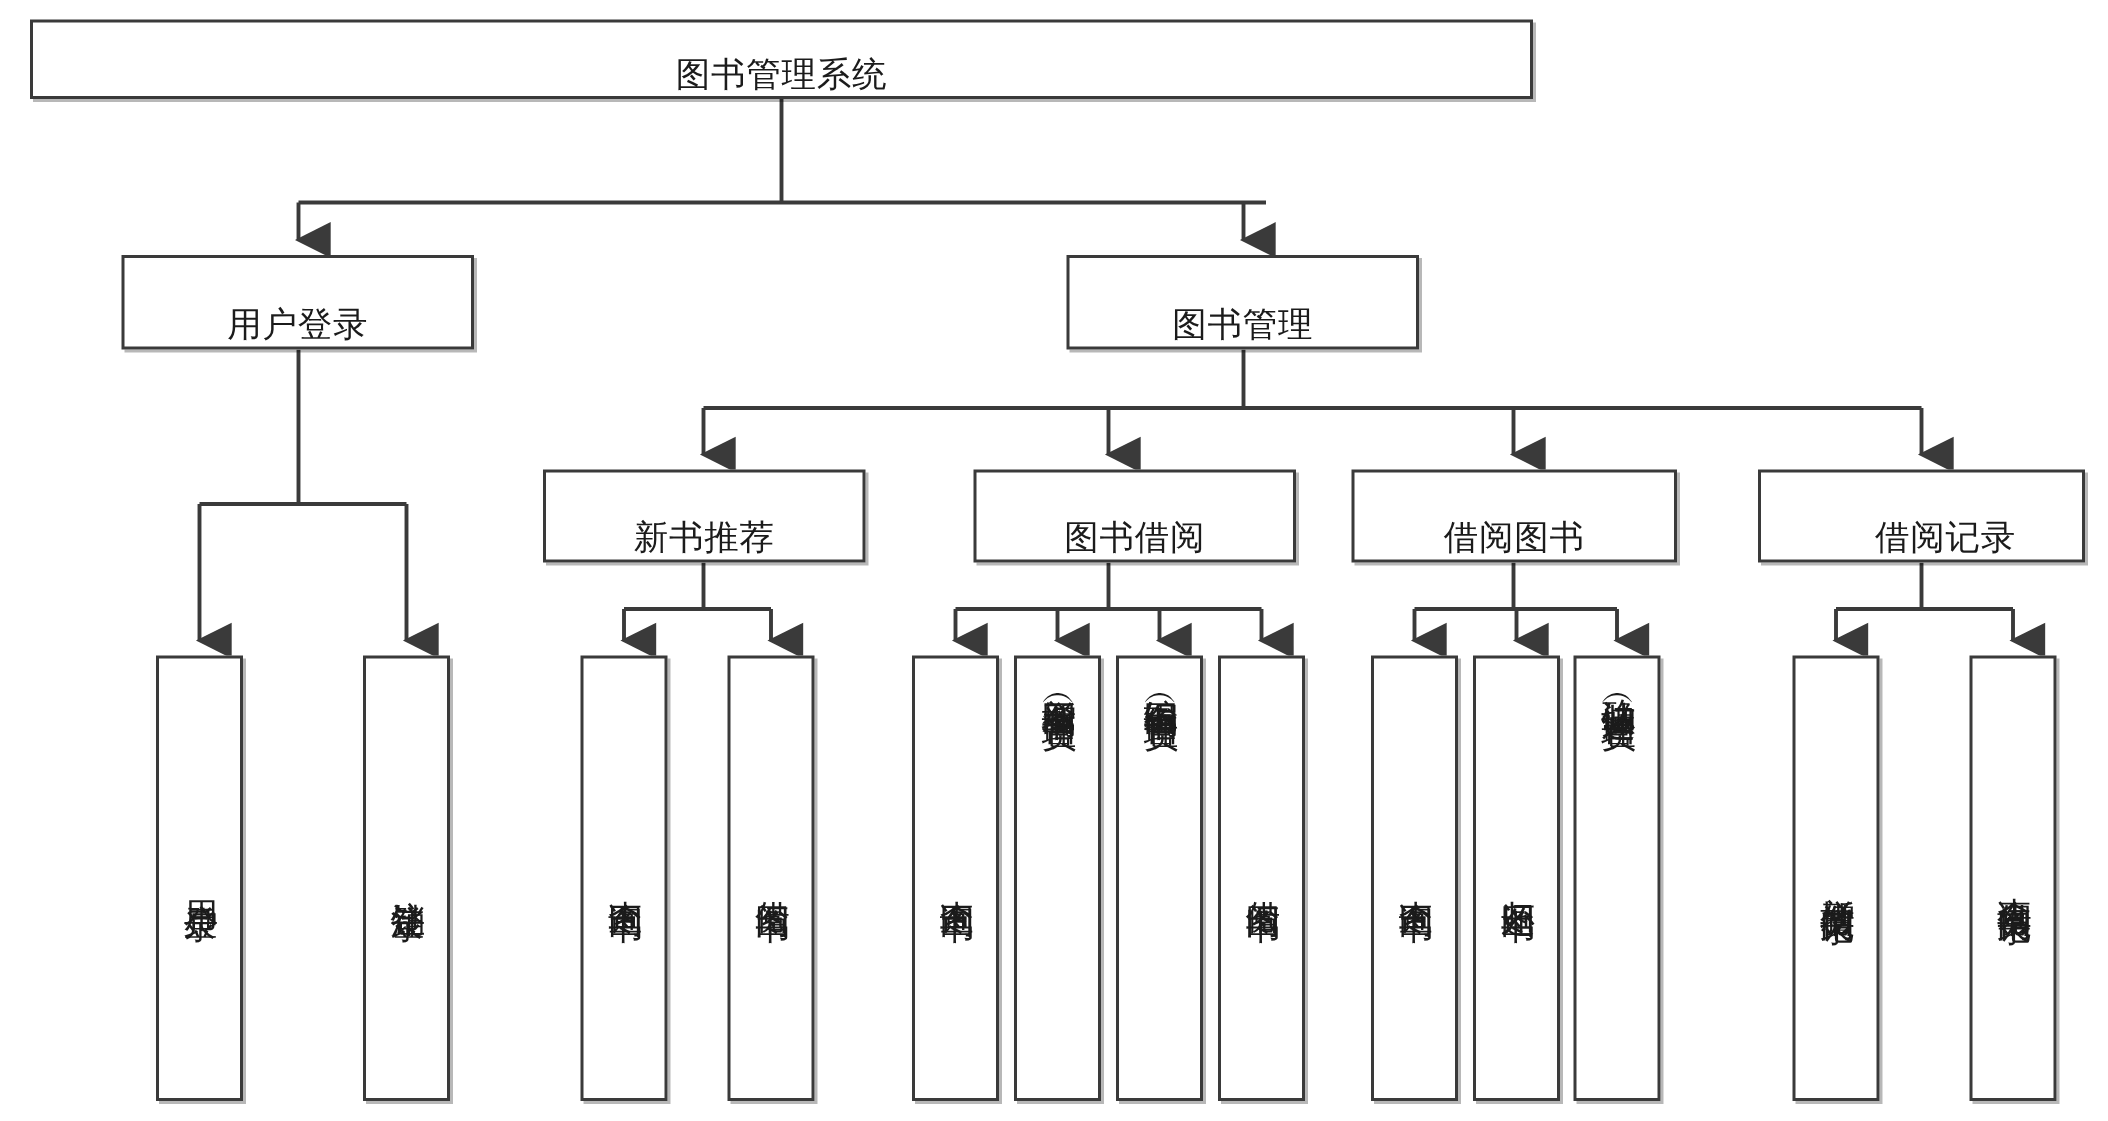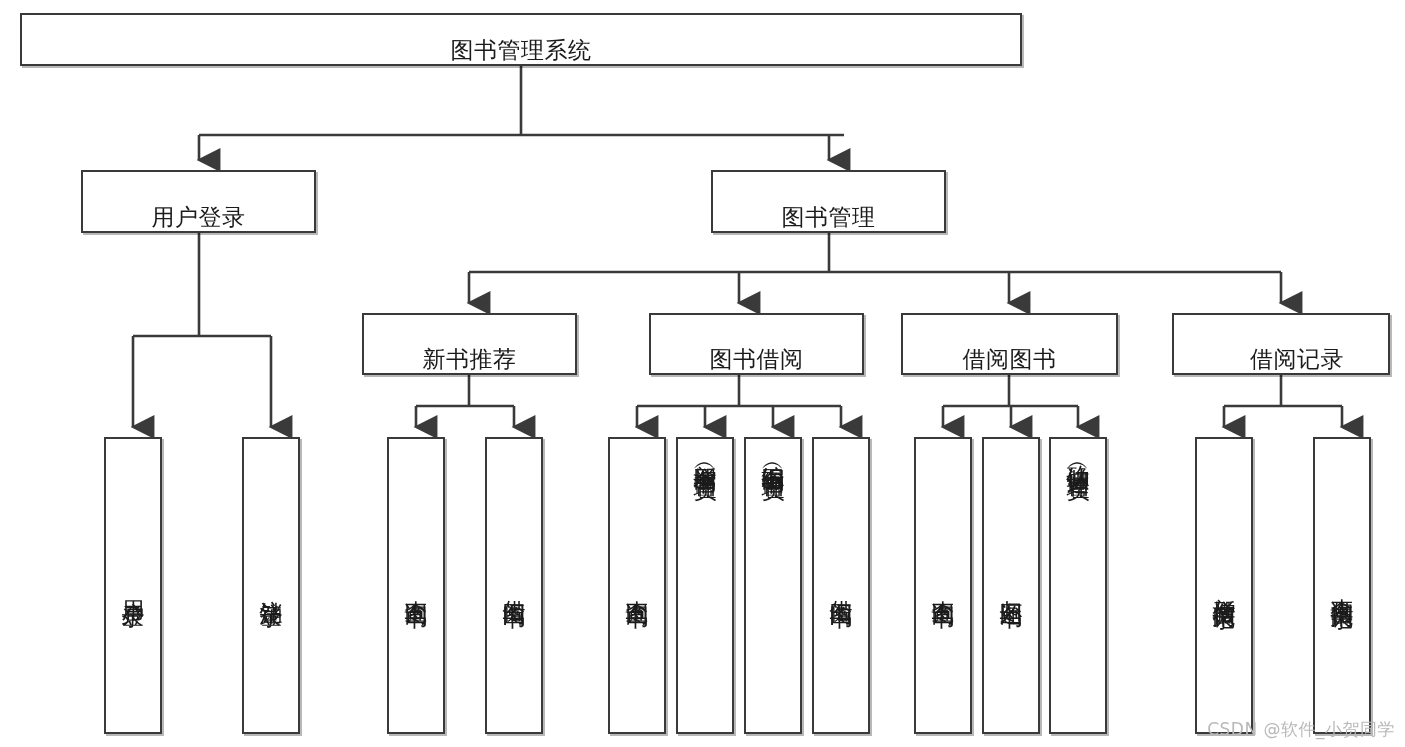--- a/index.html
+++ b/index.html
@@ -190,15 +190,14 @@
     <span class="label">确认归还（管理员）</span>
   </div>
 
   <div class="node v center" style="left:1195px; top:437px; width:58px; height:297px;">
     <span class="label">新增借阅记录</span>
   </div>
   <div class="node v center" style="left:1313px; top:437px; width:58px; height:297px;">
     <span class="label">查询借阅记录</span>
   </div>
 
-  <div class="watermark">CSDN @软件_小贺同学</div>
 
 </div>
 
 </body></html>

